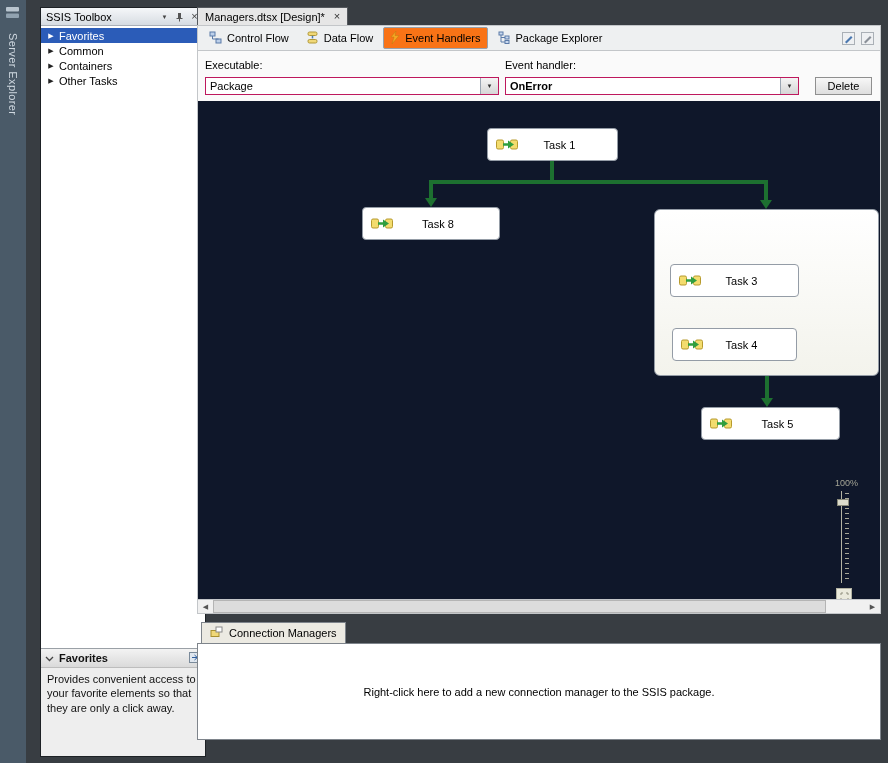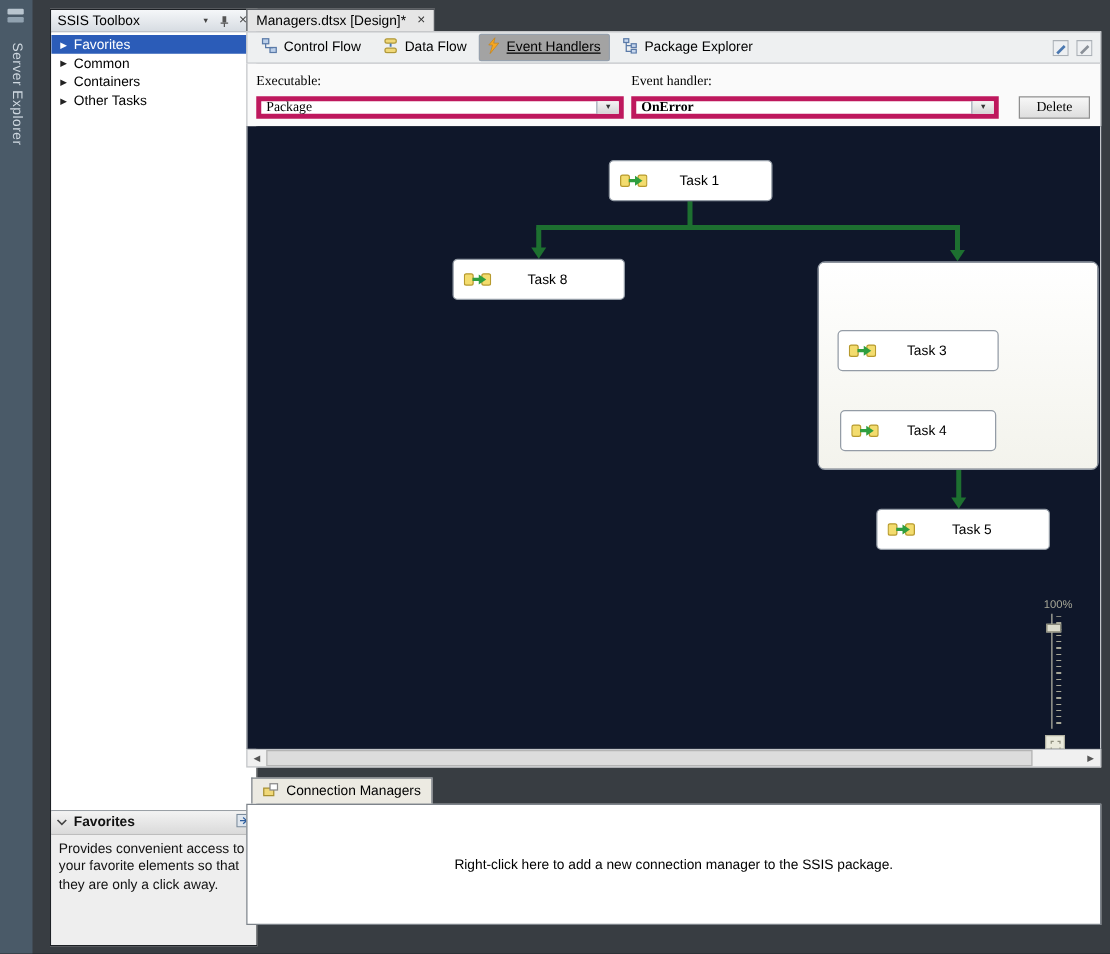--- a/index.html
+++ b/index.html
@@ -29,28 +29,28 @@
   .info-b{height:80px;background:#eeeeee;padding:4px 6px;font-size:11px;line-height:1.3;color:#111;}
 
   
   .main{position:absolute;left:197px;top:7px;width:684px;bottom:6px;display:flex;flex-direction:column;}
   .doc-tabbar{height:18px;flex:none;display:flex;}
   .doc-tab{background:#e6e6e6;border:1px solid #55595e;border-bottom:none;display:flex;align-items:center;font-size:11px;color:#000;padding:0 7px;gap:9px;}
   .tab-close{font-size:11px;color:#333;line-height:1;}
 
   .dtoolbar{height:26px;flex:none;background:#eef0f1;border:1px solid #c3c6c9;display:flex;align-items:center;padding:0 4px;gap:3px;box-sizing:border-box;}
   .tbtn{height:20px;display:flex;align-items:center;gap:5px;font-size:11px;color:#000;padding:0 6px;border:1px solid transparent;border-radius:2px;cursor:default;}
-  .tbtn.selected{background:#a3a3a3;border:1px solid #97a1ad;text-decoration:underline;}
+  .tbtn.selected{background:#f97316;border:1px solid #97a1ad;}
   .dtoolbar .sp{flex:1;}
   .mini-btn{width:15px;height:15px;display:flex;align-items:center;justify-content:center;margin-right:1px;}
 
-  .param-strip{height:50px;flex:none;position:relative;background:#fafafa;border-left:1px solid #c3c6c9;border-right:1px solid #c3c6c9;box-sizing:border-box;font-size:11px;color:#000;font-family:Liberation Serif, serif;}
+  .param-strip{height:50px;flex:none;position:relative;background:#fafafa;border-left:1px solid #c3c6c9;border-right:1px solid #c3c6c9;box-sizing:border-box;font-size:11px;color:#000;}
   .plabel{position:absolute;top:8px;}
   .lbl-exec{left:7px;} .lbl-evt{left:307px;}
-  .combo{position:absolute;top:26px;height:18px;background:#fff;border:4px solid #be185d;display:flex;align-items:stretch;box-sizing:border-box;}
+  .combo{position:absolute;top:26px;height:18px;background:#fff;border:1px solid #be185d;display:flex;align-items:stretch;box-sizing:border-box;}
   .combo-exec{left:7px;width:294px;} .combo-evt{left:307px;width:294px;}
   .combo .val{flex:1;display:flex;align-items:center;padding:0 4px;font-size:11px;}
   .combo .val.bold{font-weight:bold;}
   .combo .dd{width:17px;background:linear-gradient(#f4f4f4,#d6d6d6);border-left:1px solid #9aa5b2;display:flex;align-items:center;justify-content:center;font-size:6px;color:#333;}
   .btn-delete{position:absolute;left:617px;top:26px;width:57px;height:18px;background:linear-gradient(#f7f7f7,#dedede);border:1px solid #8f8f8f;font-size:11px;display:flex;align-items:center;justify-content:center;box-sizing:border-box;}
 
   
   .surface{flex:none;height:498px;position:relative;background:#0f172a;border-left:1px solid #c3c6c9;border-right:1px solid #c3c6c9;box-sizing:border-box;overflow:hidden;}
   .connectors{position:absolute;left:0;top:0;pointer-events:none;}
   .task{position:absolute;height:33px;background:#fff;border:1px solid #949ca6;border-radius:4px;display:flex;align-items:center;padding:0 8px;box-sizing:border-box;}

